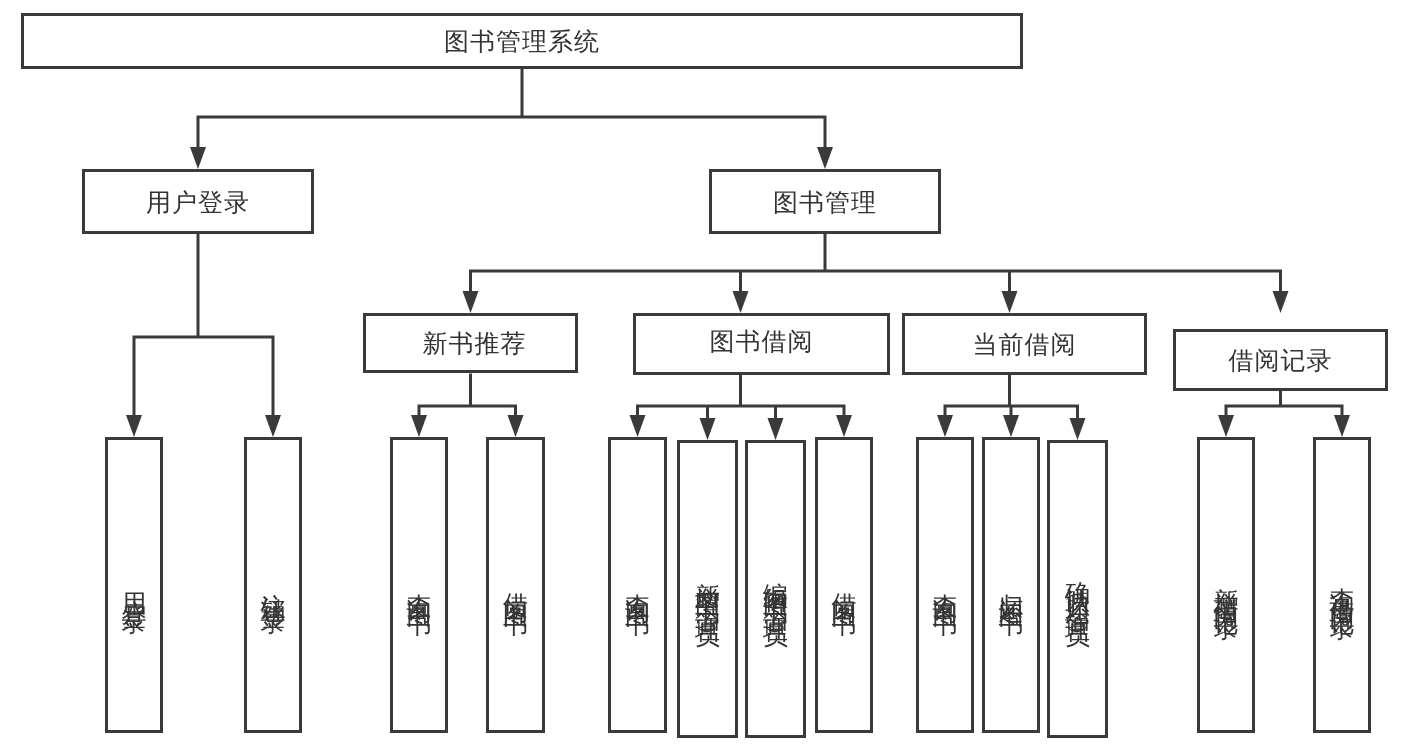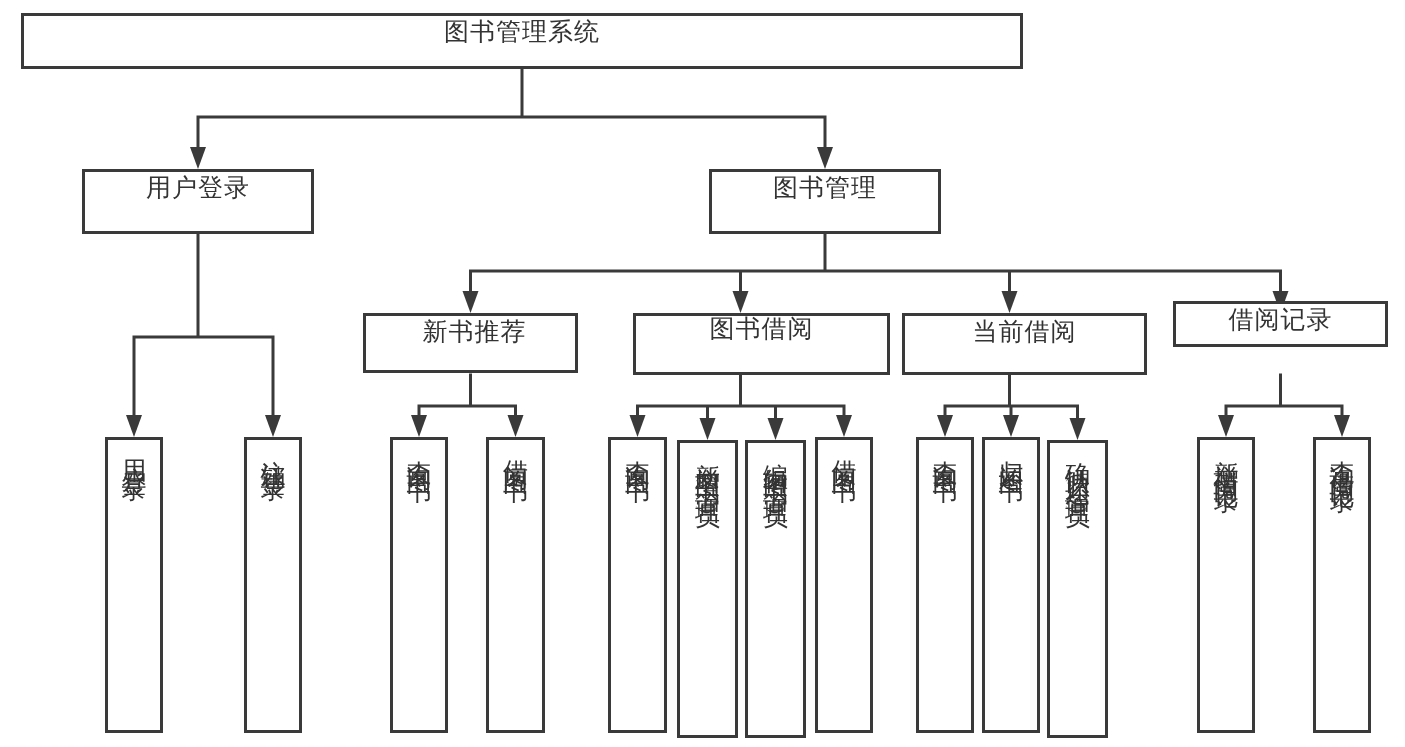--- a/index.html
+++ b/index.html
@@ -20,21 +20,21 @@
   }
   .edges{
     position:absolute;left:0;top:0;width:1405px;height:747px;
     pointer-events:none;
   }
   .node{
     position:absolute;
     background:var(--box-bg);
     border:3px solid var(--line);
     color:var(--text);
-    display:flex;justify-content:center;
+    display:flex;align-items:center;justify-content:center;
     font-size:25px;
     line-height:1.2;
     white-space:nowrap;
   }
   .node.h span{letter-spacing:1px;}
   .node.v span{
     writing-mode:vertical-rl;
     letter-spacing:6px;
     line-height:1;
   }
@@ -93,21 +93,21 @@
       </div>
       <div class="node h" style="left: 363px; top: 313px; width: 215px; height: 60px; padding-left: 8px;">
         <span>新书推荐</span>
       </div>
       <div class="node h" style="left: 633px; top: 313px; width: 257px; height: 62px; font-family: Liberation Mono, monospace;">
         <span>图书借阅</span>
       </div>
       <div class="node h" style="left: 902px; top: 313px; width: 245px; height: 62px;">
         <span>当前借阅</span>
       </div>
-      <div class="node h" style="left: 1173px; top: 301px; width: 215px; height: 46px;">
+      <div class="node h" style="left: 1173px; top: 329px; width: 215px; height: 62px;">
         <span>借阅记录</span>
       </div>
       <div class="node v" style="left: 105px; top: 437px; width: 58px; height: 296px;">
         <span>用户登录</span>
       </div>
       <div class="node v" style="left: 244px; top: 437px; width: 58px; height: 296px;">
         <span>注销登录</span>
       </div>
       <div class="node v" style="left: 390px; top: 437px; width: 58px; height: 296px;">
         <span>查询图书</span>

